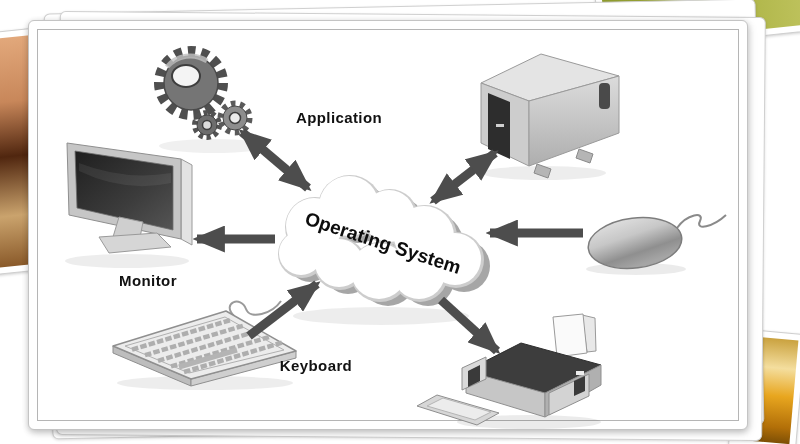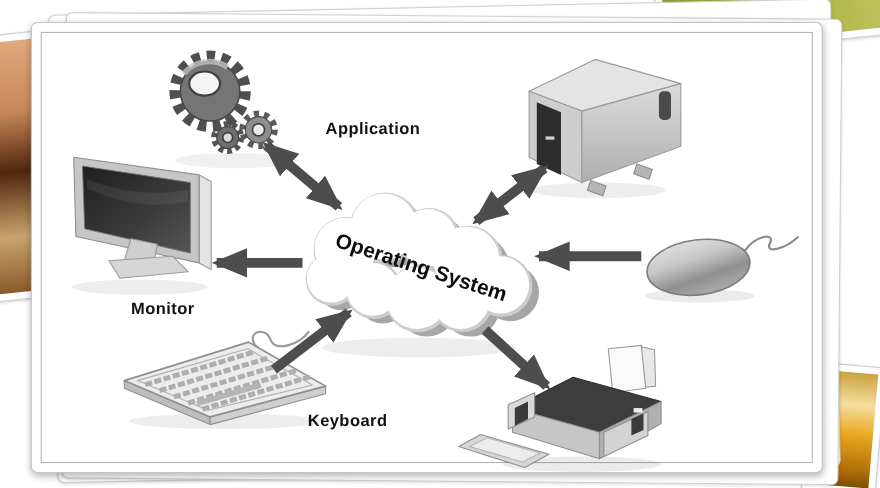--- a/index.html
+++ b/index.html
@@ -195,15 +195,15 @@
         <line class="arrow-line" x1="404" y1="180" x2="466" y2="132" marker-start="url(#ah)" marker-end="url(#ah)"></line>
         <line class="arrow-line" x1="246" y1="218" x2="168" y2="218" marker-end="url(#ah)"></line>
         <line class="arrow-line" x1="554" y1="212" x2="461" y2="212" marker-end="url(#ah)"></line>
         <line class="arrow-line" x1="220" y1="315" x2="288" y2="263" marker-end="url(#ah)"></line>
         <line class="arrow-line" x1="412" y1="279" x2="468" y2="330" marker-end="url(#ah)"></line>
       </g>
     </svg>
 
     <div class="dev-label" style="left:235px;top:88px;">Application</div>
     <div class="dev-label" style="left:44px;top:231px;margin-top:20px;">Monitor</div>
-    <div class="dev-label" style="left:212px;top:353px;">Keyboard</div>
+    <div class="dev-label" style="left:212px;top:336px;">Keyboard</div>
   </div>
 </div>
 
 </body></html>

